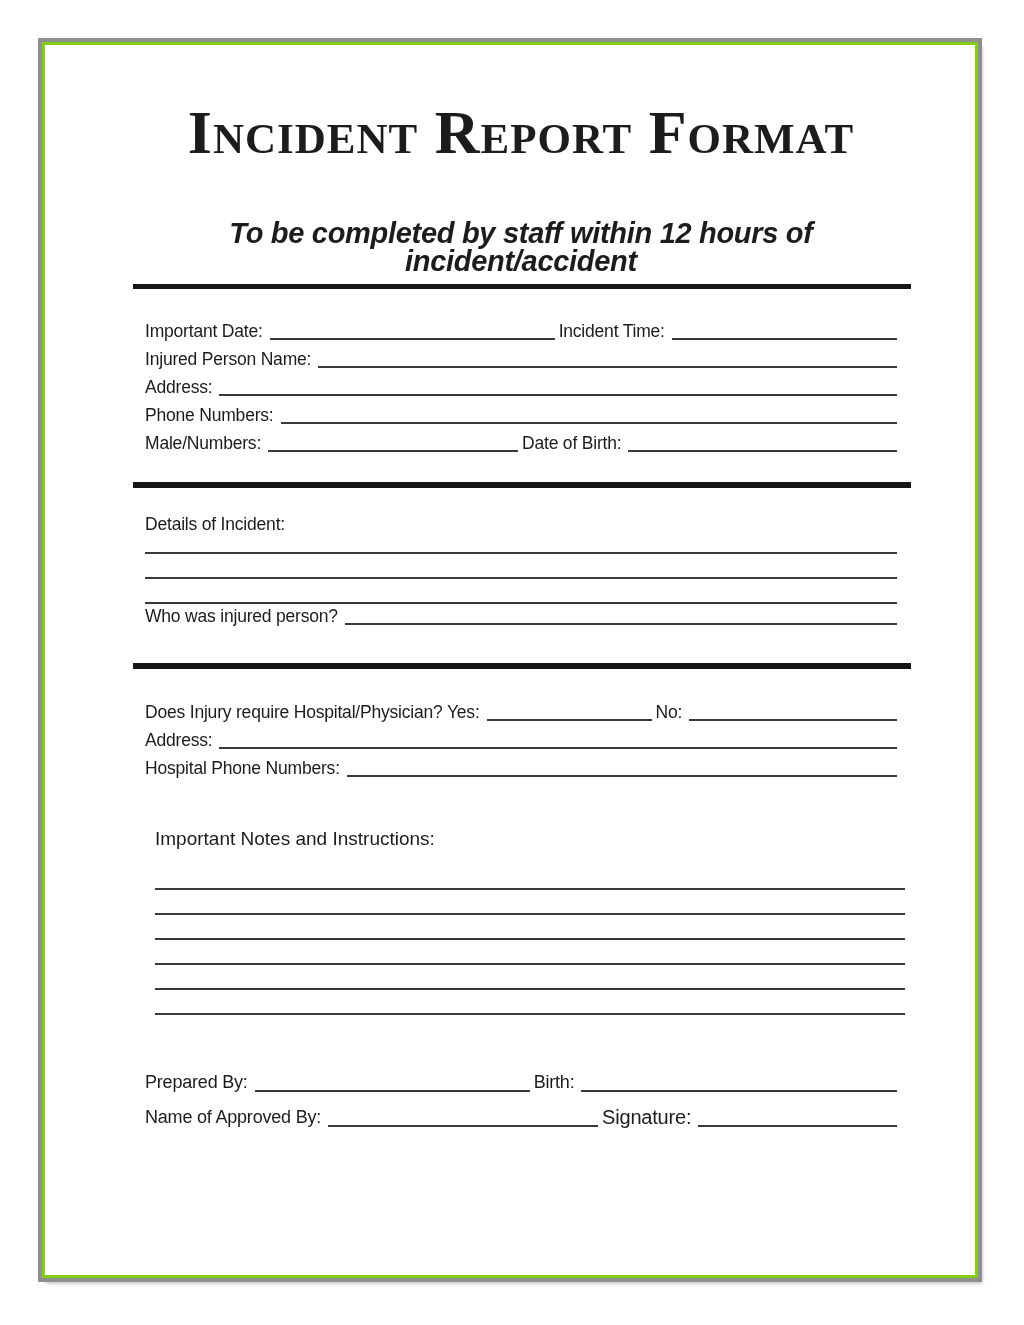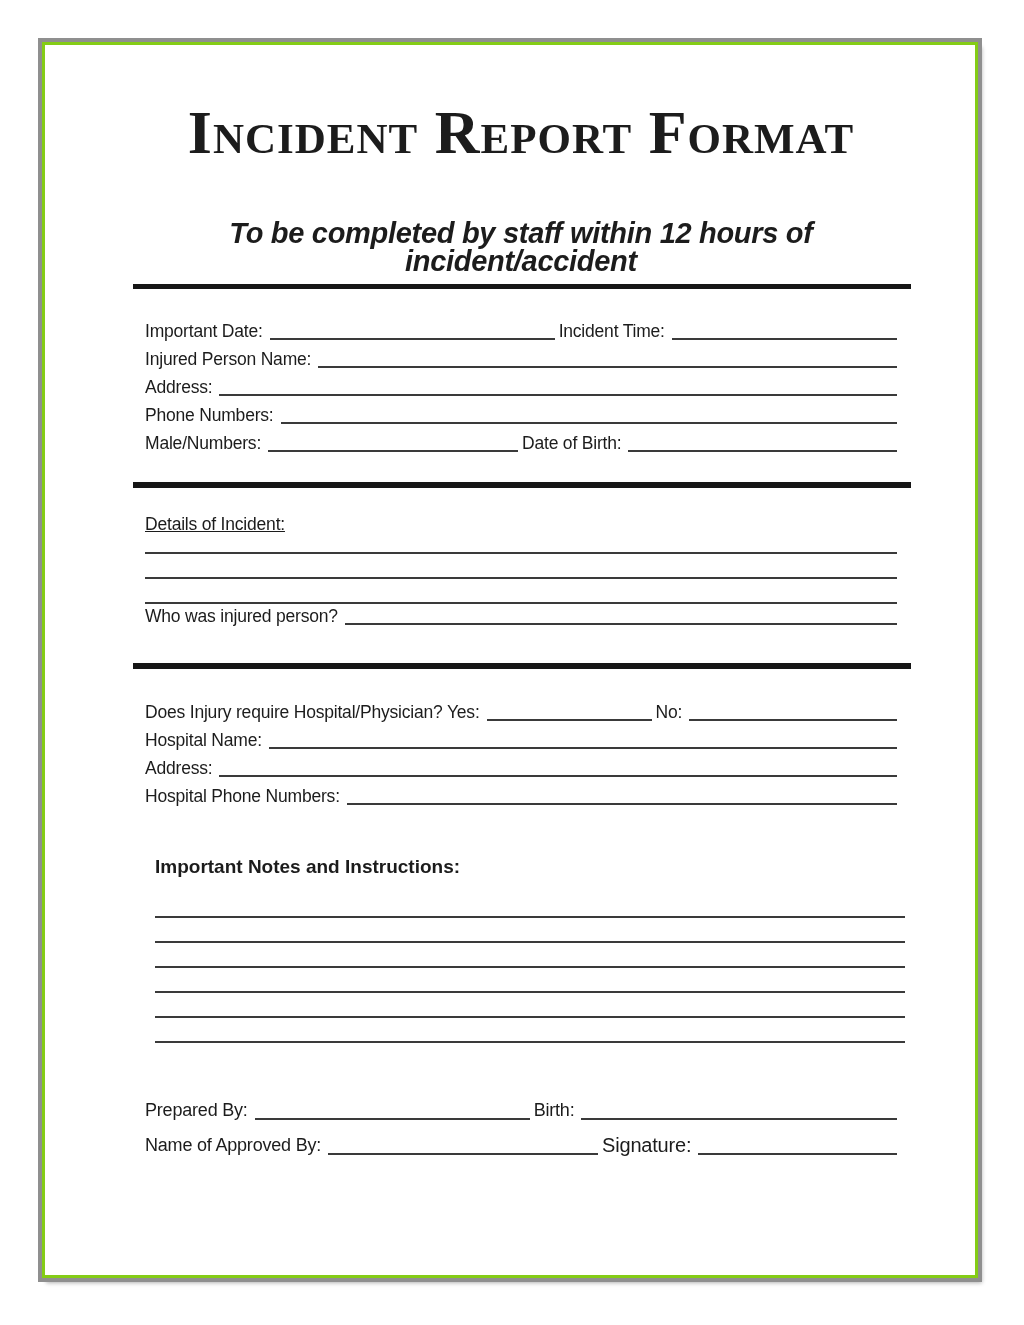--- a/index.html
+++ b/index.html
@@ -81,32 +81,31 @@
     height: 0;
     border-bottom: 2px solid #3a3a3a;
   }
   .sec1 { margin-top: 30px; }
   .div1 { margin-top: 27px; }
   .details-heading {
     margin-top: 24px;
     font-size: 17.5px;
     line-height: 24px;
     letter-spacing: -0.2px;
-    text-decoration: underline;
   }
   .dline1 { margin-top: 16px; }
   .dline  { margin-top: 23px; }
   .who-row { margin-top: 0; }
   .div2 { margin-top: 35px; }
   .sec3 { margin-top: 31px; }
   .slash { font-size: 19px; padding: 0 2px; }
   .notes-heading {
     margin-top: 46px;
     margin-left: 10px;
-    font-weight: bold;
+    font-weight: normal;
     font-size: 19px;
     line-height: 26px;
   }
   .notes-lines { margin-left: 10px; margin-right: -8px; }
   .nline1 { margin-top: 36px; }
   .nline  { margin-top: 23px; }
   .approval { margin-top: 54px; }
   .approval .row { font-size: 18px; line-height: 26px; margin-bottom: 9px; }
   .sig-lbl { font-size: 20px; white-space: pre; }
 </style>
@@ -163,24 +162,20 @@
     <div class="divider div2"></div>
 
     <div class="sec3">
       <div class="row">
         <span class="lbl">Does Injury require Hospital/Physician? Yes:</span>
         <span class="line w165"></span>
         <span class="lbl">No:</span>
         <span class="line grow"></span>
       </div>
       <div class="row">
-        <span class="lbl">Hospital Name:</span>
-        <span class="line grow"></span>
-      </div>
-      <div class="row">
         <span class="lbl">Address:</span>
         <span class="line grow"></span>
       </div>
       <div class="row">
         <span class="lbl">Hospital Phone Numbers:</span>
         <span class="line grow"></span>
       </div>
     </div>
 
     <div>

